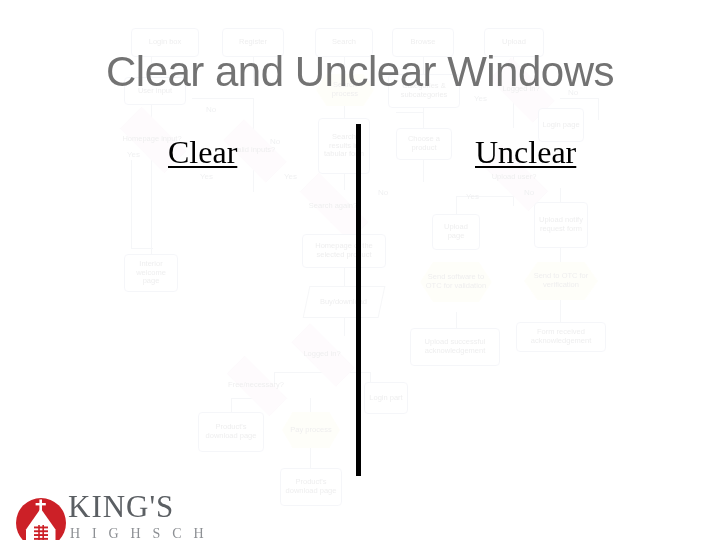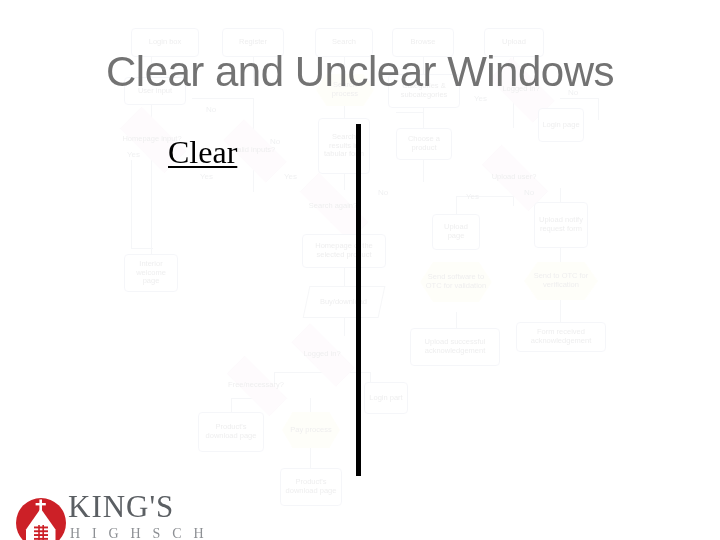--- a/index.html
+++ b/index.html
@@ -293,20 +293,21 @@
     <span class="elabel" style="left:284px;top:172px;">Yes</span>
     <span class="elabel" style="left:474px;top:94px;">Yes</span>
     <span class="elabel" style="left:568px;top:88px;">No</span>
     <span class="elabel" style="left:466px;top:192px;">Yes</span>
     <span class="elabel" style="left:524px;top:188px;">No</span>
   </div>
 
   <div id="title">Clear and Unclear Windows</div>
 
   <div class="caption" id="caption-clear">Clear</div>
+  <div class="caption" id="caption-unclear">Unclear</div>
 
   <div id="divider"></div>
 
   <div id="logo">
     <div id="logo-mark">
       <svg viewBox="0 0 54 54" width="54" height="54" aria-hidden="true">
         <circle cx="27" cy="27" r="25" fill="#cc2027"></circle>
         <g fill="#ffffff">
           <rect x="25.4" y="3.5" width="2.6" height="13"></rect>
           <rect x="21.6" y="7.0" width="10.2" height="2.4"></rect>

